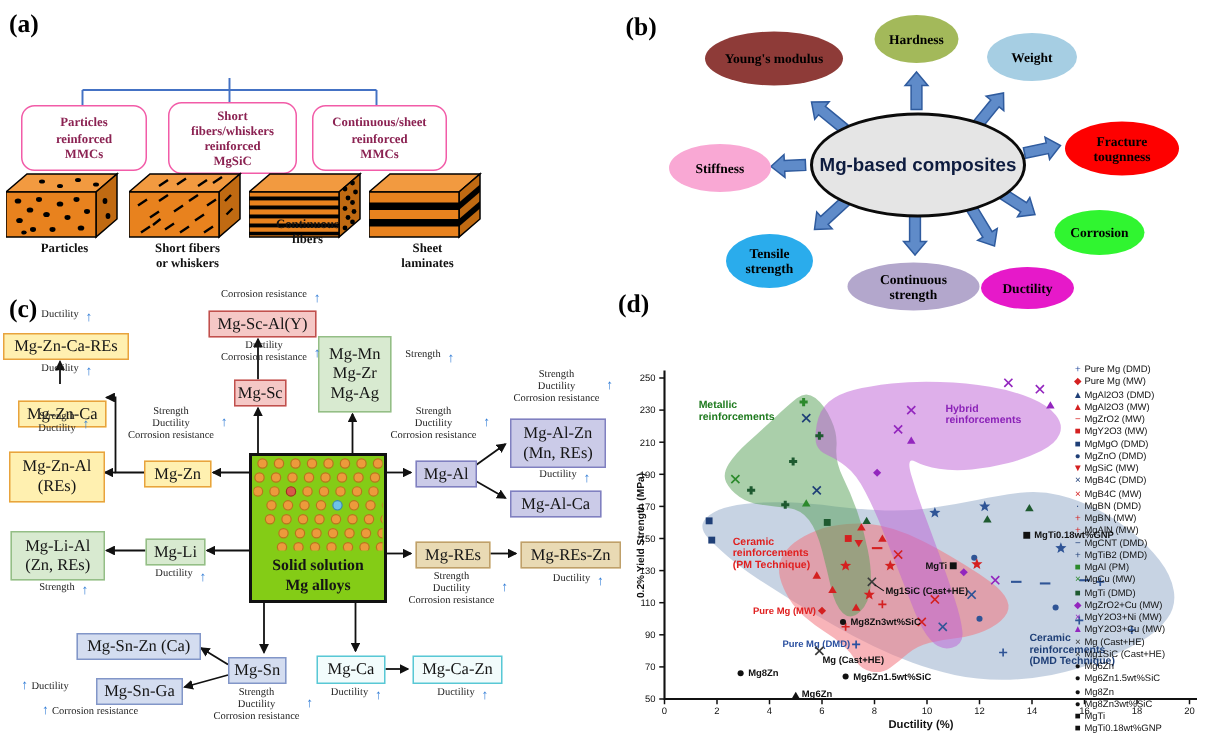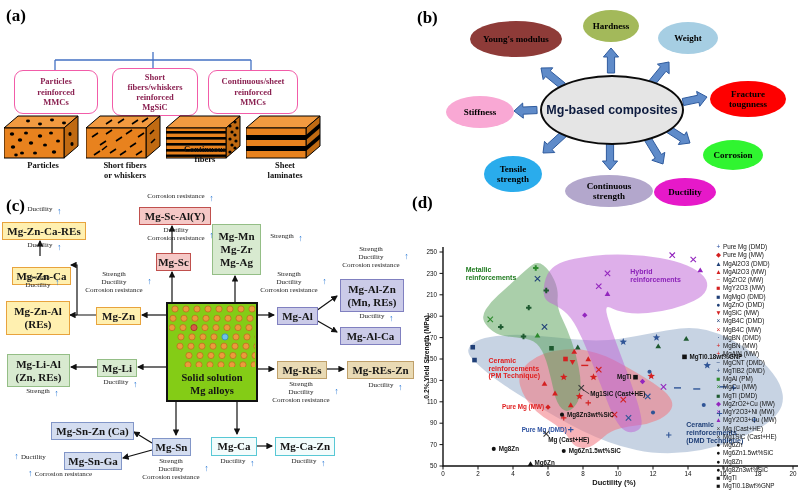--- a/index.html
+++ b/index.html
@@ -13,21 +13,21 @@
            display:flex;align-items:center;justify-content:center;white-space:pre-line;}
   .blockcap{position:absolute;font-weight:bold;font-size:8.5px;line-height:9.5px;color:#111;
             text-align:center;white-space:pre-line;}
   
   .bub{position:absolute;border-radius:50%;display:flex;align-items:center;justify-content:center;
        text-align:center;font-weight:bold;font-size:9px;line-height:10px;color:#000;white-space:pre-line;}
   .bubcenter{border:2px solid #0b0b0b;font-family:"Liberation Sans",sans-serif;
              font-size:12.5px;color:#0D1B3E;}
   
   .cbox{position:absolute;display:flex;align-items:center;justify-content:center;text-align:center;
-        font-size:11px;line-height:13px;font-weight:700;color:#151515;white-space:pre-line;z-index:3;}
+        font-size:11px;line-height:13px;font-weight:400;color:#151515;white-space:pre-line;z-index:3;}
   .fam-yellow{background:#FFF0B0;border:1.3px solid #E8A33D;}
   .fam-pink{background:#F5C8C6;border:1.3px solid #C0504D;}
   .fam-green{background:#D8EAD0;border:1.3px solid #94BE86;}
   .fam-purple{background:#CBCBE8;border:1.3px solid #8080C0;}
   .fam-tan{background:#E9DAB4;border:1.3px solid #BFA06A;}
   .fam-lblue{background:#D4DDF0;border:1.3px solid #8296C8;}
   .fam-cyan{background:#F2FCFC;border:1.3px solid #58C8D5;}
   .fam-center{background:#84cc16;border:2.6px solid #111;}
   .cann{position:absolute;transform:translateX(-50%);font-size:7px;line-height:8.2px;color:#222;
         text-align:center;white-space:pre;z-index:3;}

